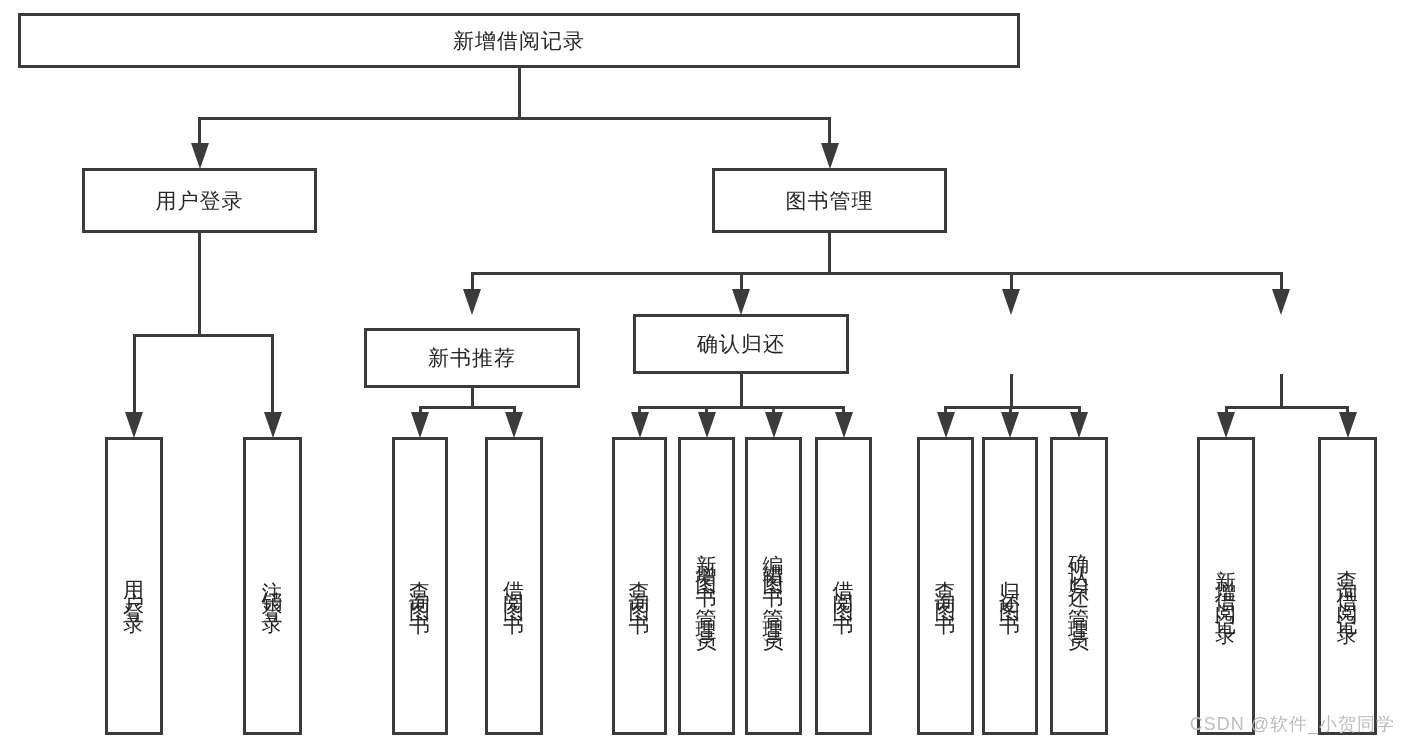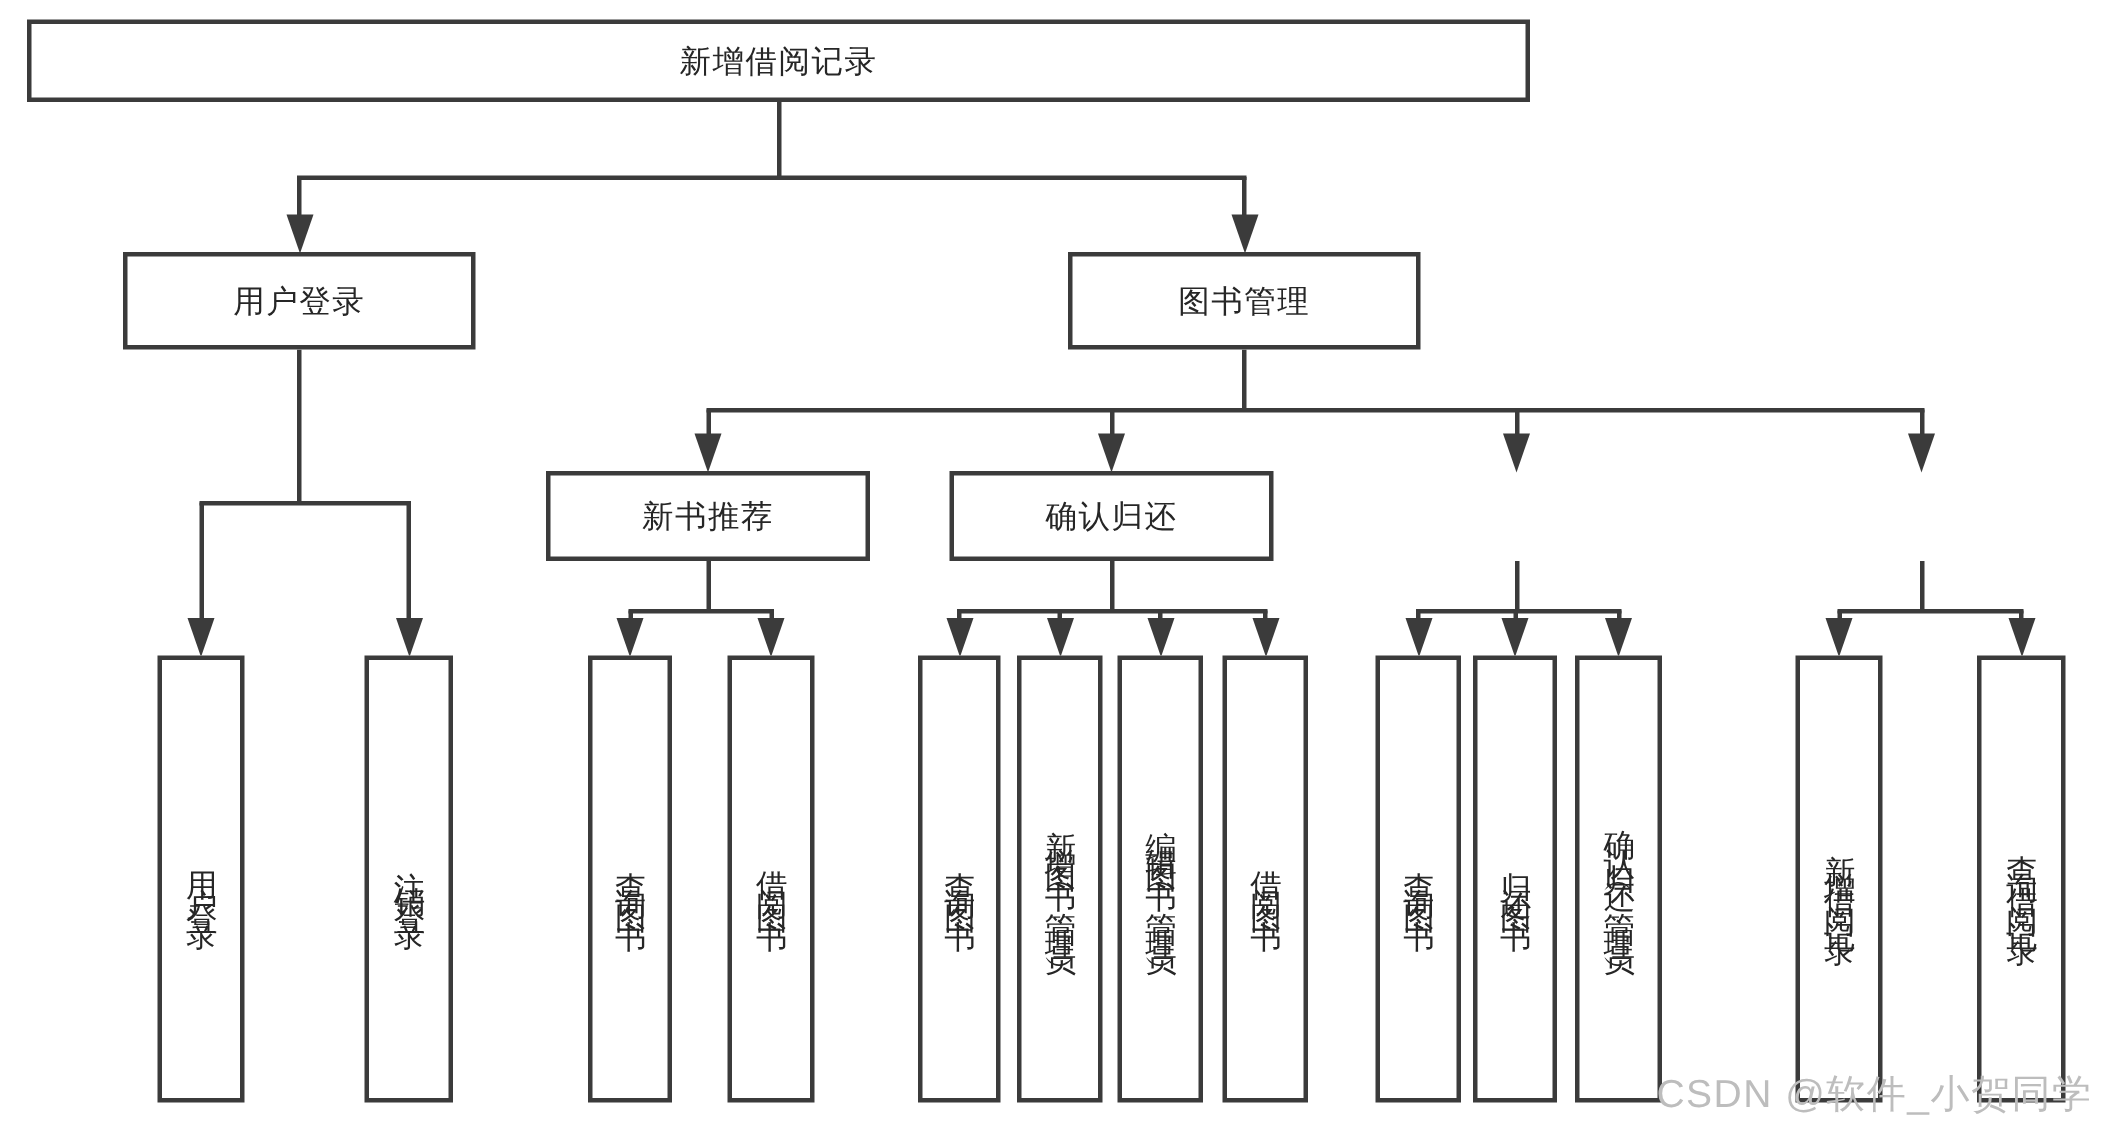--- a/index.html
+++ b/index.html
@@ -45,42 +45,42 @@
     height: 0;
     border-left: 9px solid transparent;
     border-right: 9px solid transparent;
     border-top: 26px solid var(--line, #3b3b3b);
     z-index: 1;
   }
   .watermark {
     position: absolute;
     right: 10px;
     top: 712px;
-    font-size: 26px;
+    font-size: 18px;
     letter-spacing: 1px;
     color: var(--wm, #bdbdbd);
     z-index: 5;
     white-space: nowrap;
   }
 </style>
 </head>
 <body>
 
 <div id="canvas" style="--line: #3b3b3b; --text: #262626; --box-bg: #ffffff; --page-bg: #ffffff; --wm: #bdbdbd;">
   <div class="watermark">CSDN @软件_小贺同学</div>
 <div class="node" style="left: 18px; top: 13px; width: 1002px; height: 55px;">
       <span class="lbl">新增借阅记录</span>
     </div>
     <div class="node" style="left: 82px; top: 168px; width: 235px; height: 65px;">
       <span class="lbl">用户登录</span>
     </div>
     <div class="node" style="left: 712px; top: 168px; width: 235px; height: 65px;">
       <span class="lbl">图书管理</span>
     </div>
-    <div class="node" style="left: 364px; top: 314px; width: 216px; height: 60px;">
+    <div class="node" style="left: 364px; top: 328px; width: 216px; height: 60px;">
       <span class="lbl">新书推荐</span>
     </div>
     <div class="node" style="left: 633px; top: 314px; width: 216px; height: 60px;">
       <span class="lbl">确认归还</span>
     </div>
     <div class="node vertical" style="left: 105px; top: 437px; width: 58px; height: 298px;">
       <span class="lbl">用户登录</span>
     </div>
     <div class="node vertical" style="left: 243px; top: 437px; width: 59px; height: 298px;">
       <span class="lbl">注销登录</span>

